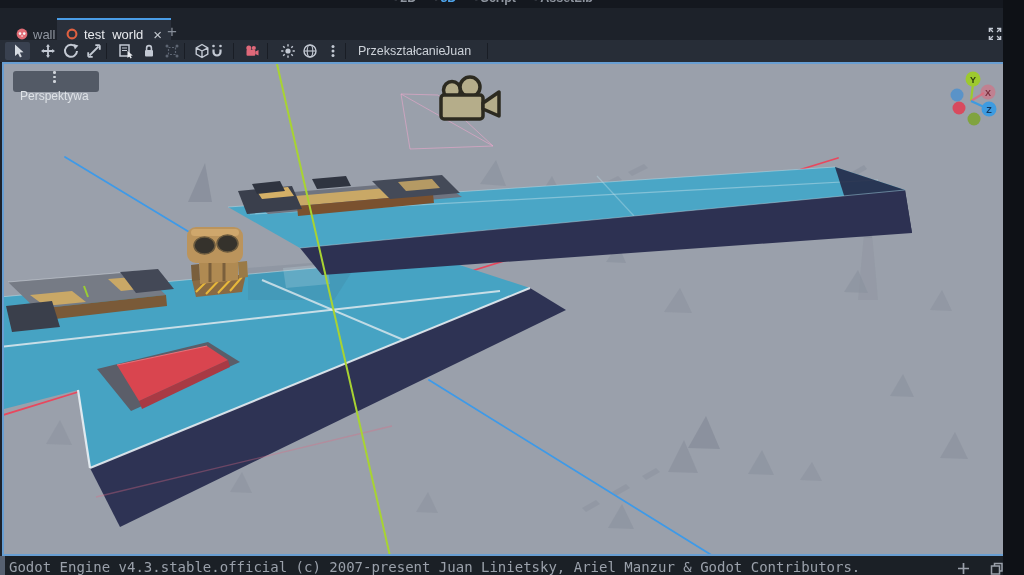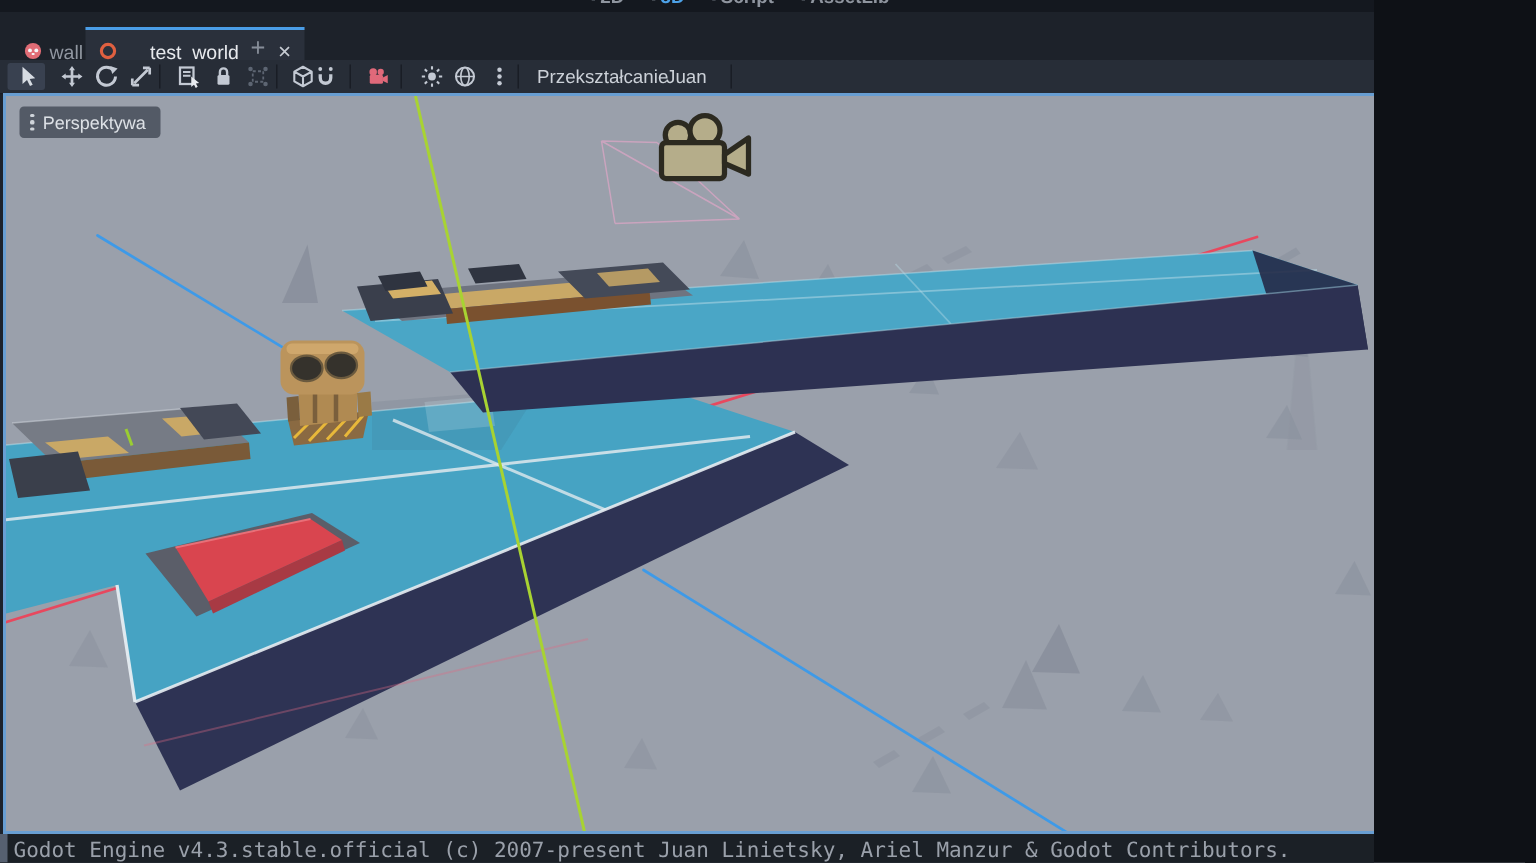--- a/index.html
+++ b/index.html
@@ -1,41 +1,41 @@
 <!DOCTYPE html>
 <html><head>
 <meta charset="utf-8">
 <style>
   html,body{margin:0;padding:0;background:#0e1116;}
-  .page{position:relative;width:916px;height:575px;overflow:hidden;background:#1d222a;
+  .page{position:relative;width:1003px;height:575px;overflow:hidden;background:#1d222a;
         font-family:"Liberation Sans",sans-serif;-webkit-font-smoothing:antialiased;}
   
   .top-strip{position:absolute;left:0;top:0;width:1024px;height:8px;background:#14181f;overflow:hidden;}
   .ws-items{position:absolute;left:394px;top:-9px;display:flex;gap:18px;font-size:12.5px;font-weight:bold;color:#8f959f;white-space:nowrap;}
   .ws-items .ico{font-size:9px;color:#6c737e;margin-right:3px;}
   .ws-active{color:#4da2e8;}
   
   .tab-bar{position:absolute;left:0;top:8px;width:1024px;height:32px;background:#1d222a;}
   .tab{position:absolute;display:flex;align-items:center;box-sizing:border-box;cursor:default;}
   .tab-inactive{left:6px;top:13px;height:26px;padding:0 10px;gap:5px;color:#9096a0;font-size:13px;}
-  .tab-active{left:57px;top:10px;height:30px;padding:0 9px;gap:22px;background:#2a303b;border-top:2px solid #4a9de6;color:#e8eaee;font-size:13px;}
+  .tab-active{left:57px;top:10px;height:30px;padding:0 9px;gap:6px;background:#2a303b;border-top:2px solid #4a9de6;color:#e8eaee;font-size:13px;}
   .tab-close{margin-left:4px;color:#c6cbd2;font-size:15px;line-height:1;}
   .tab-add{position:absolute;left:163px;top:16px;width:18px;height:18px;color:#868d98;font-size:17px;line-height:16px;text-align:center;}
   .fs-btn{position:absolute;left:987px;top:18px;width:16px;height:16px;}
   
   .toolbar{position:absolute;left:0;top:40px;width:1012px;height:22px;background:#272d37;border-bottom:1px solid #181c23;}
   .tbtn{position:absolute;top:2px;width:20px;height:18px;display:flex;align-items:center;justify-content:center;}
   .tbtn.sel{background:#394150;border-radius:2px;width:25px;}
   .tsep{position:absolute;top:3px;width:1px;height:16px;background:#191d25;}
   .tmenu{position:absolute;top:0;height:22px;display:flex;align-items:center;padding:0 6px;color:#ccd1d8;font-size:12.5px;}
   
   .viewport{position:absolute;left:2px;top:62px;width:1010px;height:494px;box-sizing:border-box;
             border:2px solid #689ed2;background:#9aa0ab;overflow:hidden;}
   .persp{position:absolute;left:9px;top:7px;height:21px;display:flex;align-items:center;gap:6px;
-         background:rgba(33,39,51,0.58);border-radius:3px;padding:0 10px 0 7px;color:#dde1e6;font-size:12px;}
+         background:rgba(33,39,51,0.58);border-radius:3px;padding:0 10px 0 7px;color:#dde1e6;font-size:12px;flex-direction:column;}
   .persp .dots{display:flex;flex-direction:column;gap:2px;}
   .persp .dots i{width:2.5px;height:2.5px;border-radius:50%;background:#cfd4da;}
   
   .right-dark{position:absolute;left:1012px;top:0;width:12px;height:575px;background:#1d222a;}
   .right-sliver{position:absolute;left:1018px;top:58px;width:6px;height:498px;background:#363d49;border-left:1px solid #49515f;box-sizing:border-box;}
   
   .status-bar{position:absolute;left:0;top:556px;width:1024px;height:19px;background:#1b2026;overflow:hidden;}
   .status-edge{position:absolute;left:0;top:0;width:5px;height:19px;background:#566070;}
   .status-text{position:absolute;left:9px;top:3px;font-family:"DejaVu Sans Mono",monospace;font-size:14px;color:#9aa0aa;white-space:nowrap;}
   .sb-ico{position:absolute;top:5px;width:15px;height:15px;}

